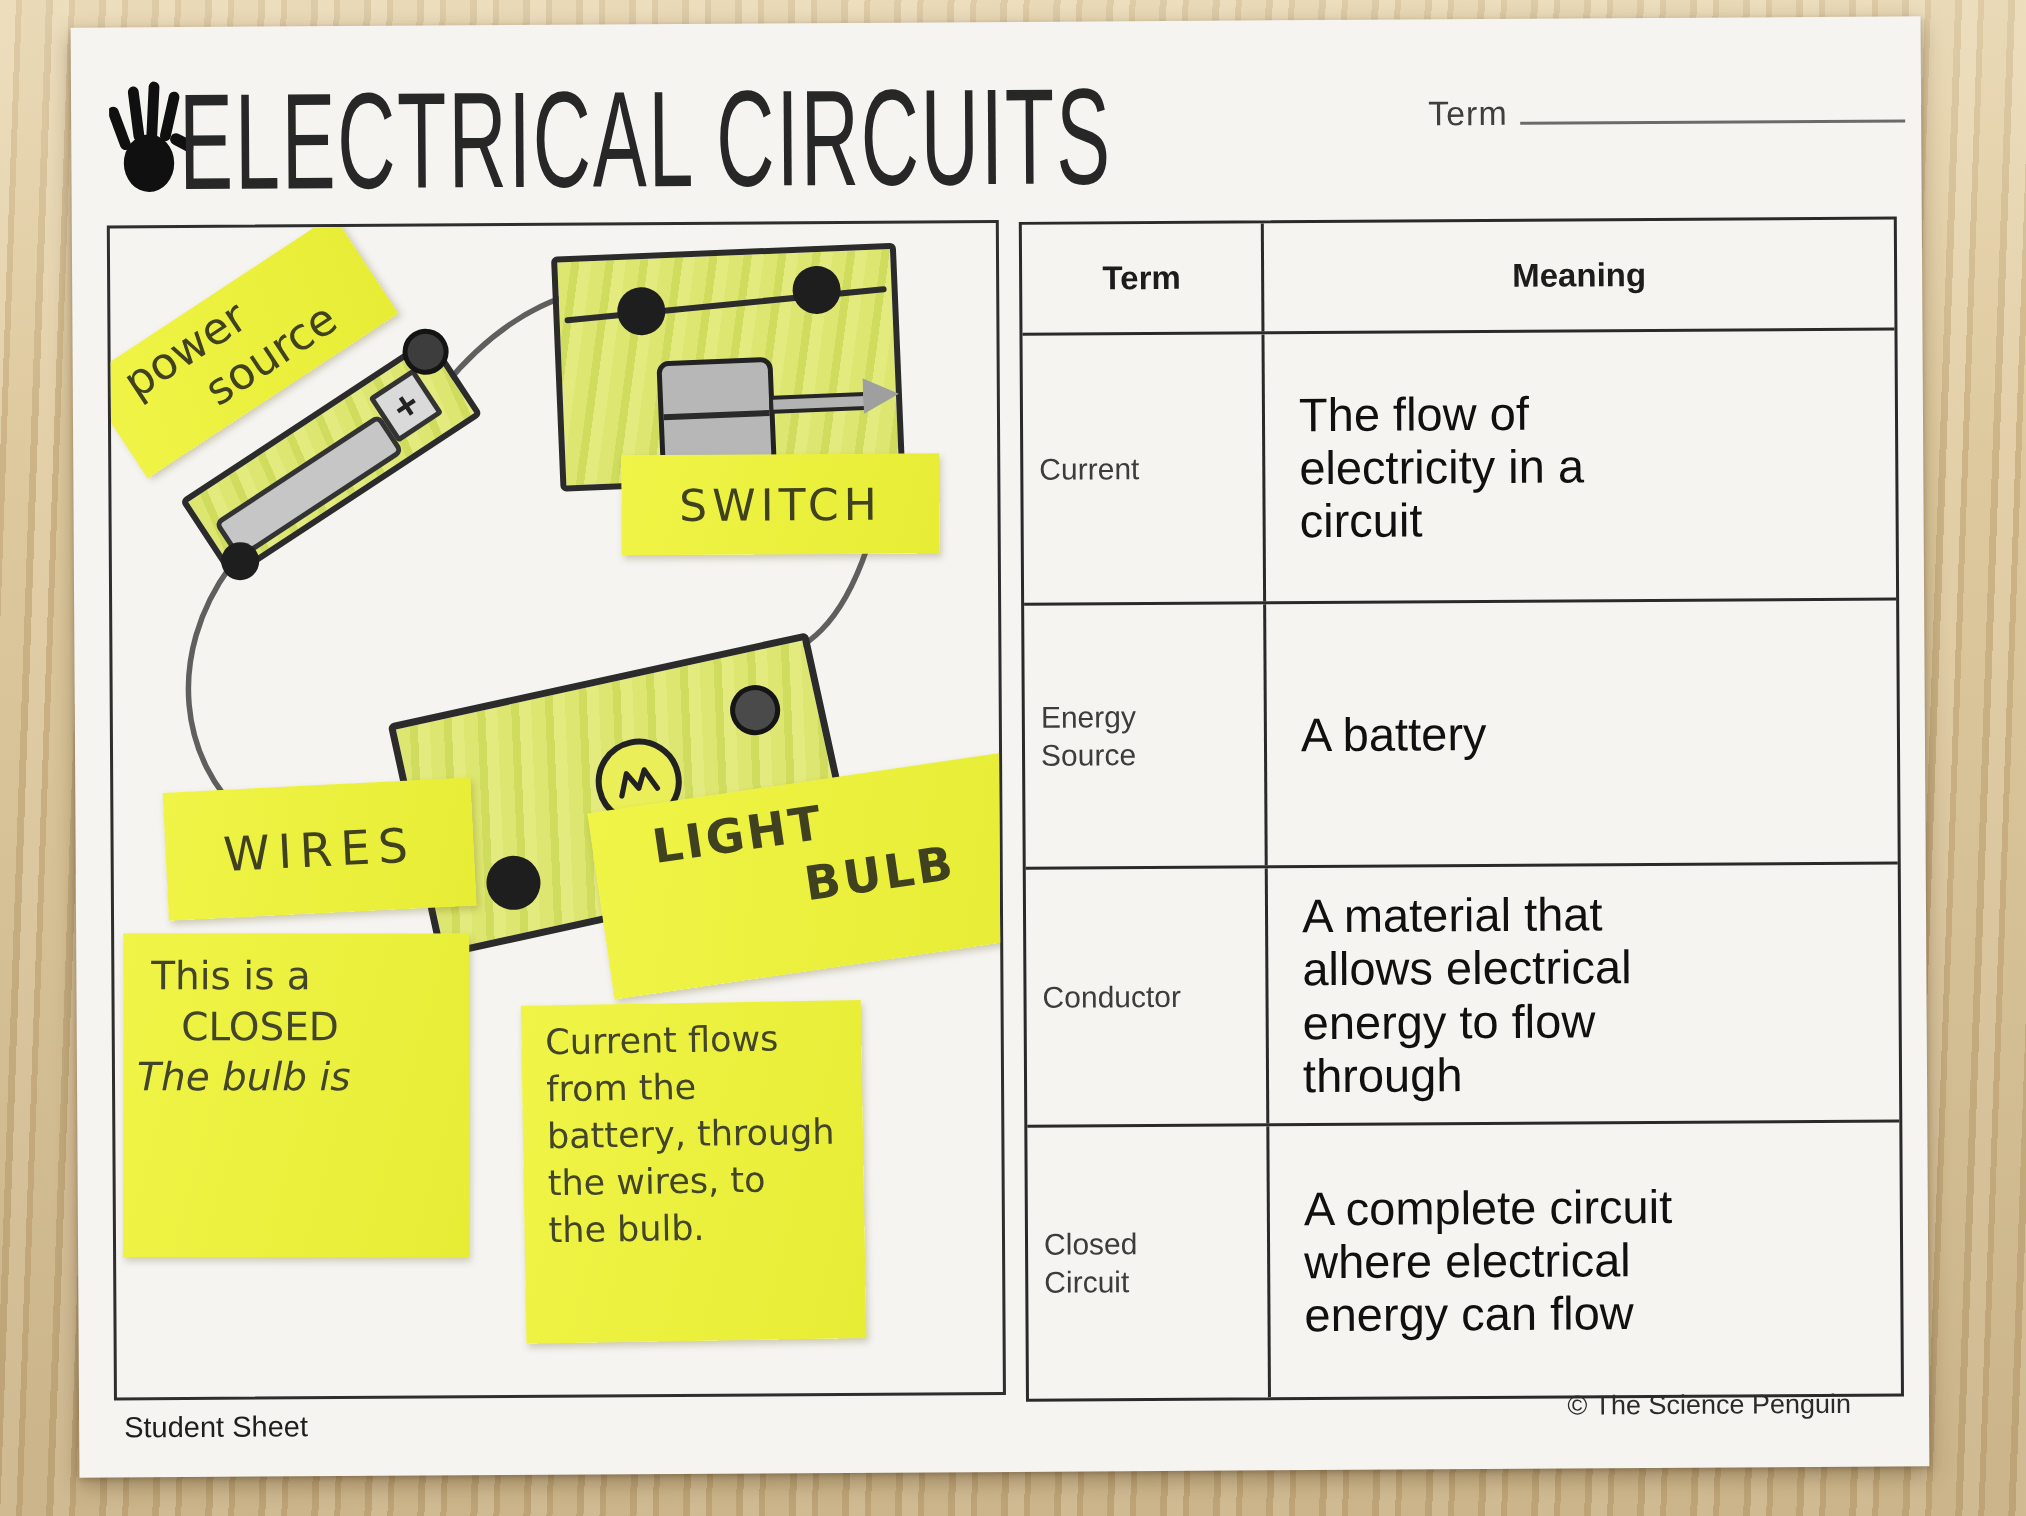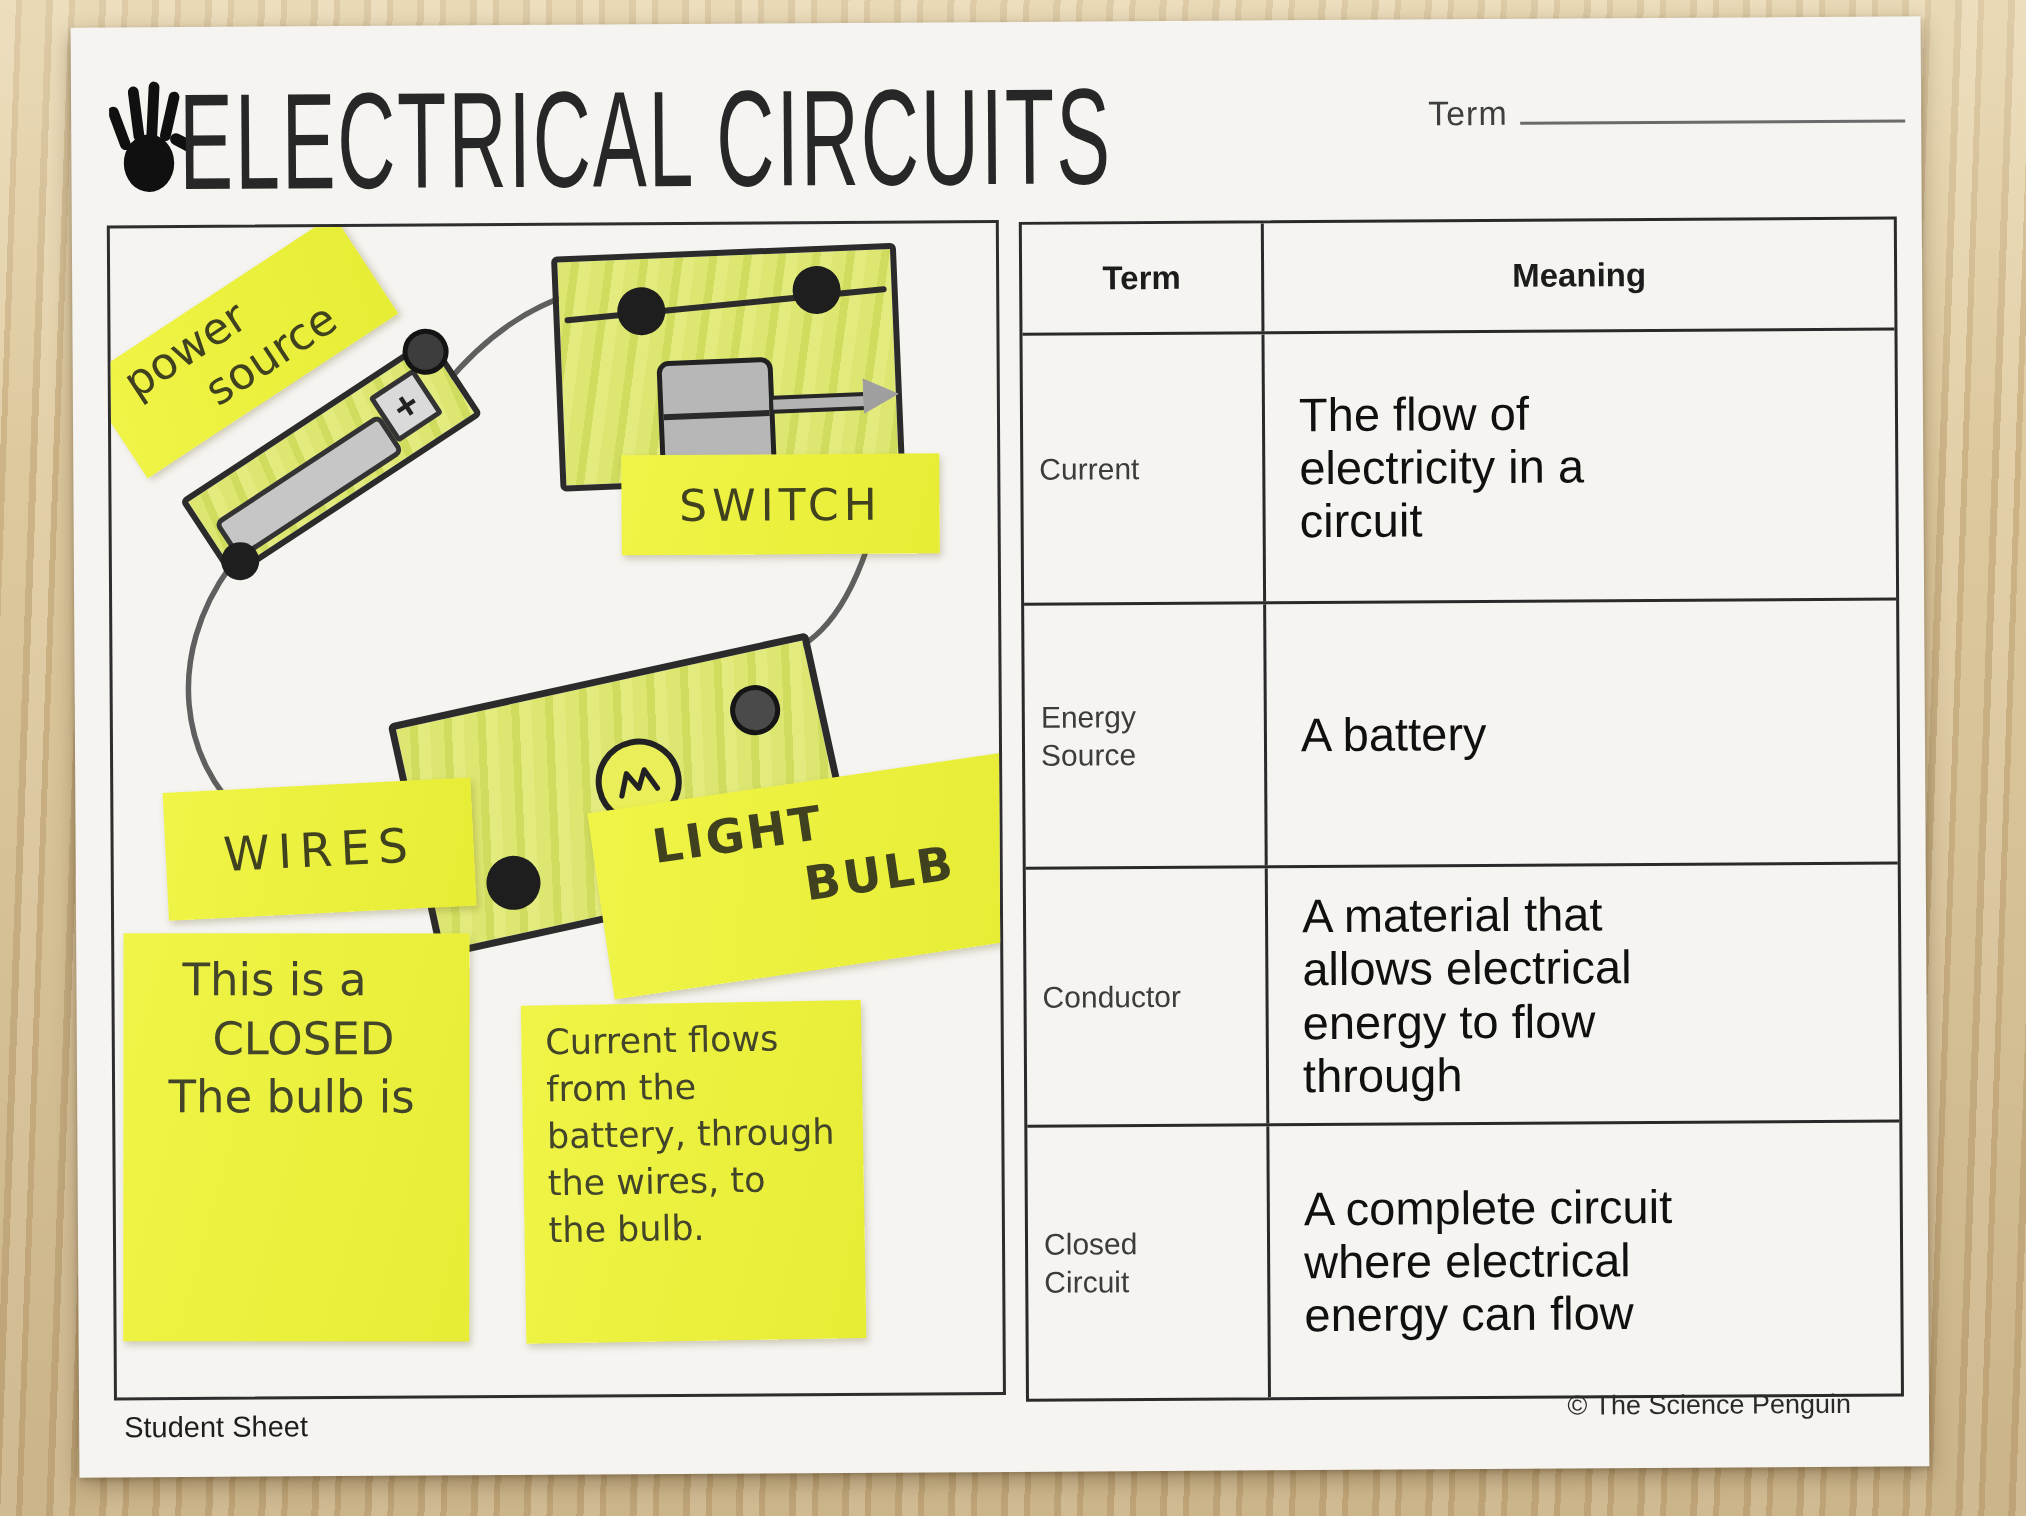--- a/index.html
+++ b/index.html
@@ -88,27 +88,27 @@
     display:flex; align-items:center; justify-content:center; }
   
   .bulblbl{ left:485px; top:558px; width:418px; height:188px; transform:rotate(-8deg);
     font-size:47px; line-height:1.25; padding-top:14px; font-weight:bold; letter-spacing:3px; }
   .bulblbl .l0{ display:block; margin-left:60px; }
   .bulblbl .l1{ display:block; margin-left:205px; }
   
   .wireslbl{ left:52px; top:558px; width:308px; height:128px; transform:rotate(-2.5deg);
     display:flex; align-items:center; justify-content:center; font-size:47px; letter-spacing:8px; }
   
-  .note1{ left:8px; top:706px; width:346px; height:408px; transform:rotate(.4deg);
-    font-size:45px; line-height:1.3; padding-top:18px; color:#43452a;padding-left:31px; }
+  .note1{ left:8px; top:706px; width:346px; height:324px; transform:rotate(.4deg);
+    font-size:39px; line-height:1.3; padding-top:18px; color:#43452a; }
   .note1 span{ display:block; }
   .note1 .i0{ margin-left:28px; }
   .note1 .i1{ margin-left:58px; }
   .note1 .i2{ margin-left:72px; }
-  .note1 .i3{ margin-left:14px; }
+  .note1 .i3{ margin-left:14px;font-style:italic; }
   .note1 .i4{ margin-left:72px; }
   .note2{ left:408px; top:778px; width:340px; height:338px; transform:rotate(-.6deg);
     font-size:35px; line-height:1.34; padding:14px 0 0 24px; color:#43452a; white-space:pre-line; }
   
   .defs{ position:absolute; left:947px; top:200px; width:878px; height:1180px;
     border:3px solid #2a2a2a; display:flex; flex-direction:column; }
   .t-row{ display:flex; border-top:3px solid #2a2a2a; }
   .t-row:first-child{ border-top:none; }
   .t-term{ width:242px; border-right:3px solid #2a2a2a; display:flex; align-items:center;
     padding-left:16px; font-size:30px; color:#3c3c3c; line-height:1.25; white-space:pre-line; }

